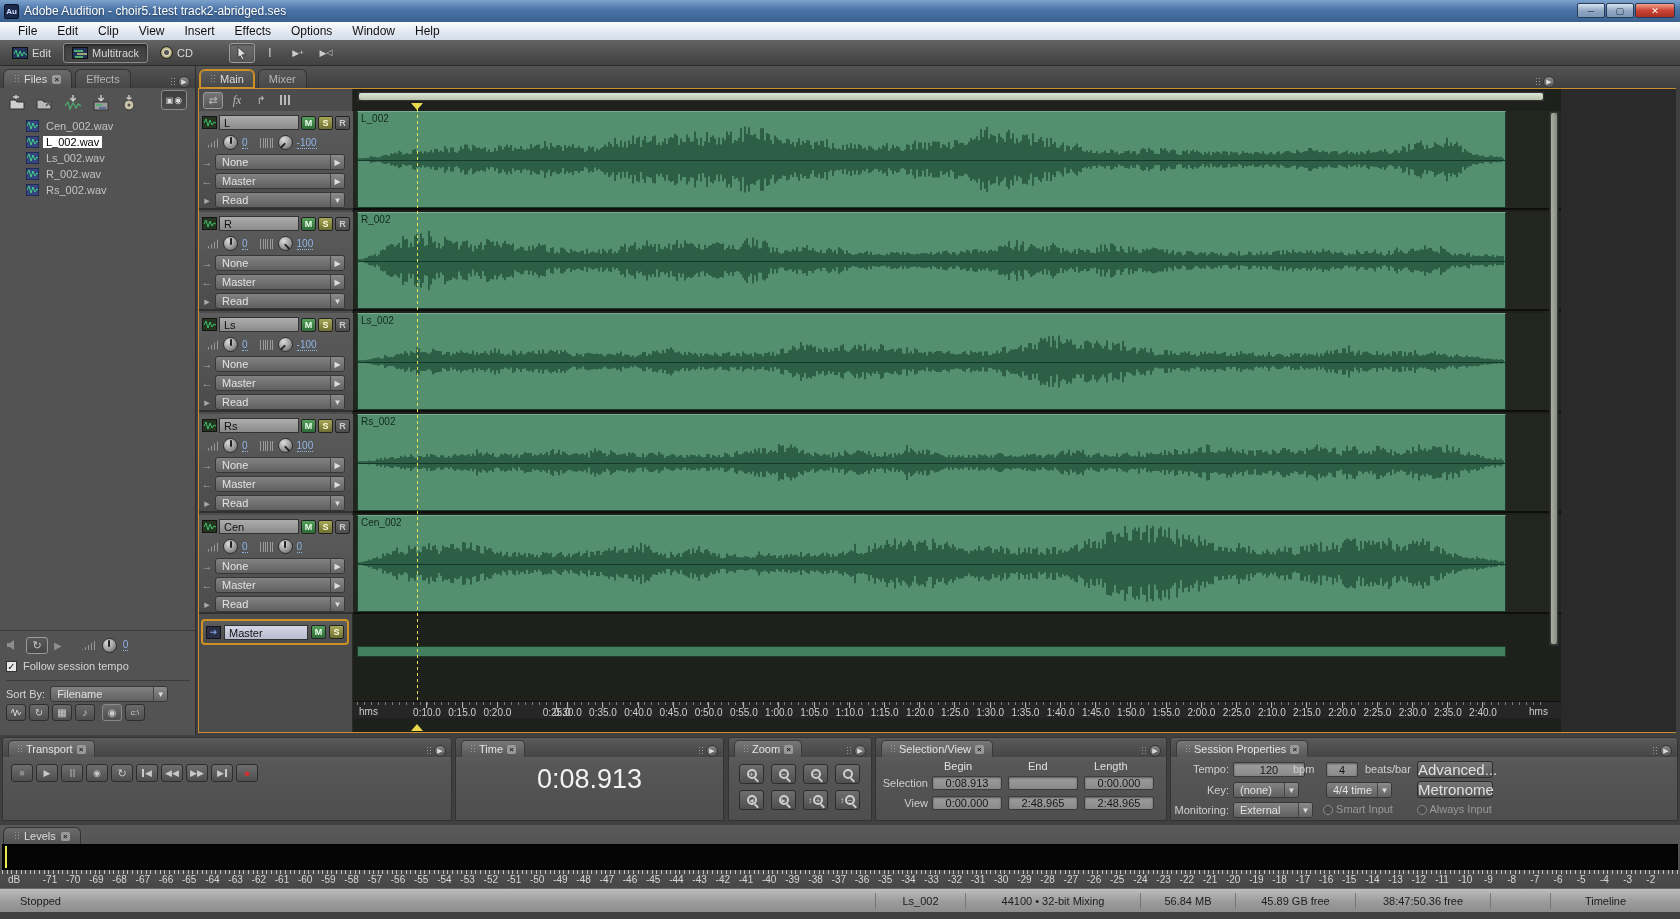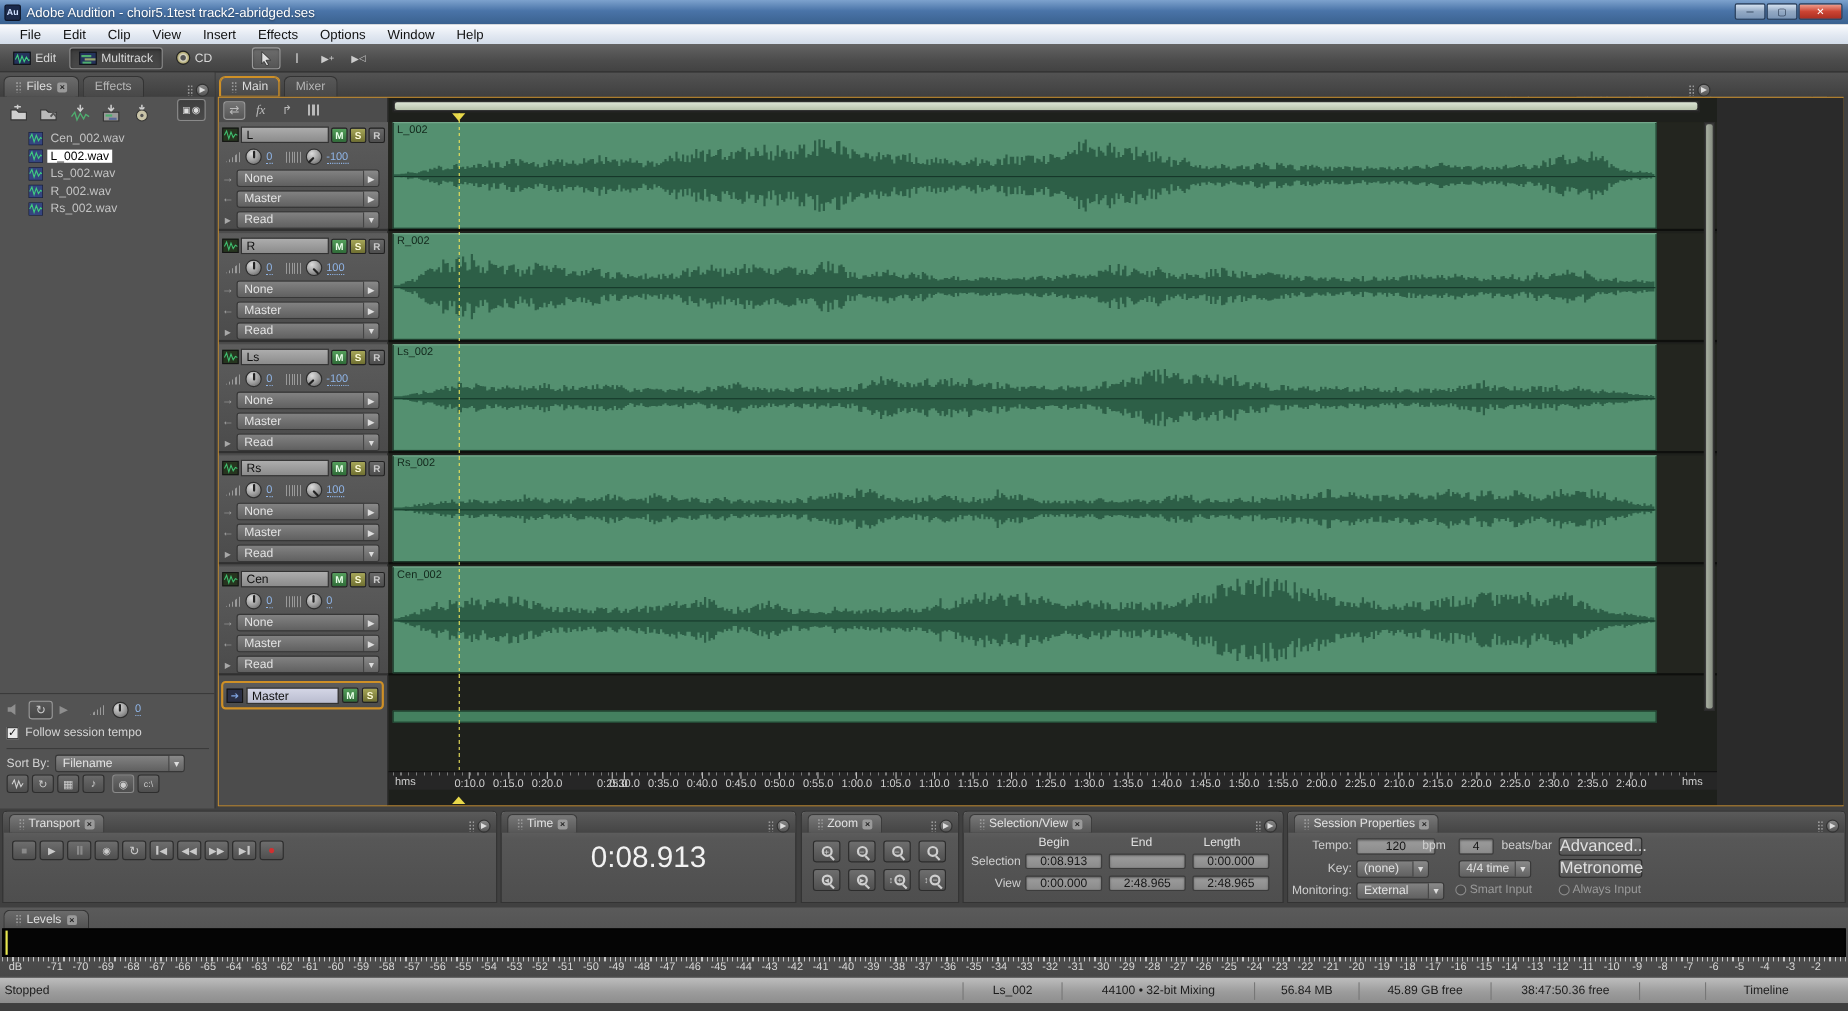--- a/index.html
+++ b/index.html
@@ -185,21 +185,21 @@
   #levels-black { position:absolute; left:2px; top:19px; width:1676px; height:26px; background:#050505; border:1px solid #000; }
   #levels-yellow { position:absolute; left:2px; top:1px; width:2px; height:22px; background:#e8e850; }
   #levels-ticks { position:absolute; left:2px; top:45px; width:1676px; height:4px;
     background:repeating-linear-gradient(90deg,#c5c5c5 0 1px, transparent 1px 4.64px); }
   #levels-scale { position:absolute; left:0; top:49px; width:1680px; height:13px; }
   .dblabel { position:absolute; transform:translateX(-50%); font-size:10px; color:#d5d5d5; }
 
   
   #statusbar { left:0; top:888px; width:1680px; height:24px; background:linear-gradient(#bdbdbd,#9c9c9c 55%,#8d8d8d);
     color:#1c1c1c; display:flex; align-items:center; border-top:1px solid #6a6a6a; }
-  #status-left { padding-left:4px; }
+  #status-left { padding-left:20px; }
   #status-cells { margin-left:auto; display:flex; height:100%; align-items:center; padding-right:20px; }
   .scell { border-left:1px solid #777; height:16px; line-height:16px; text-align:center; padding:0 6px; white-space:nowrap; }
   #bottomstrip { left:0; top:912px; width:1680px; height:7px; background:#3f3f3f; }
 </style>
 </head>
 <body>
 
 <div id="stage">
 
   <div class="abs" id="titlebar">

